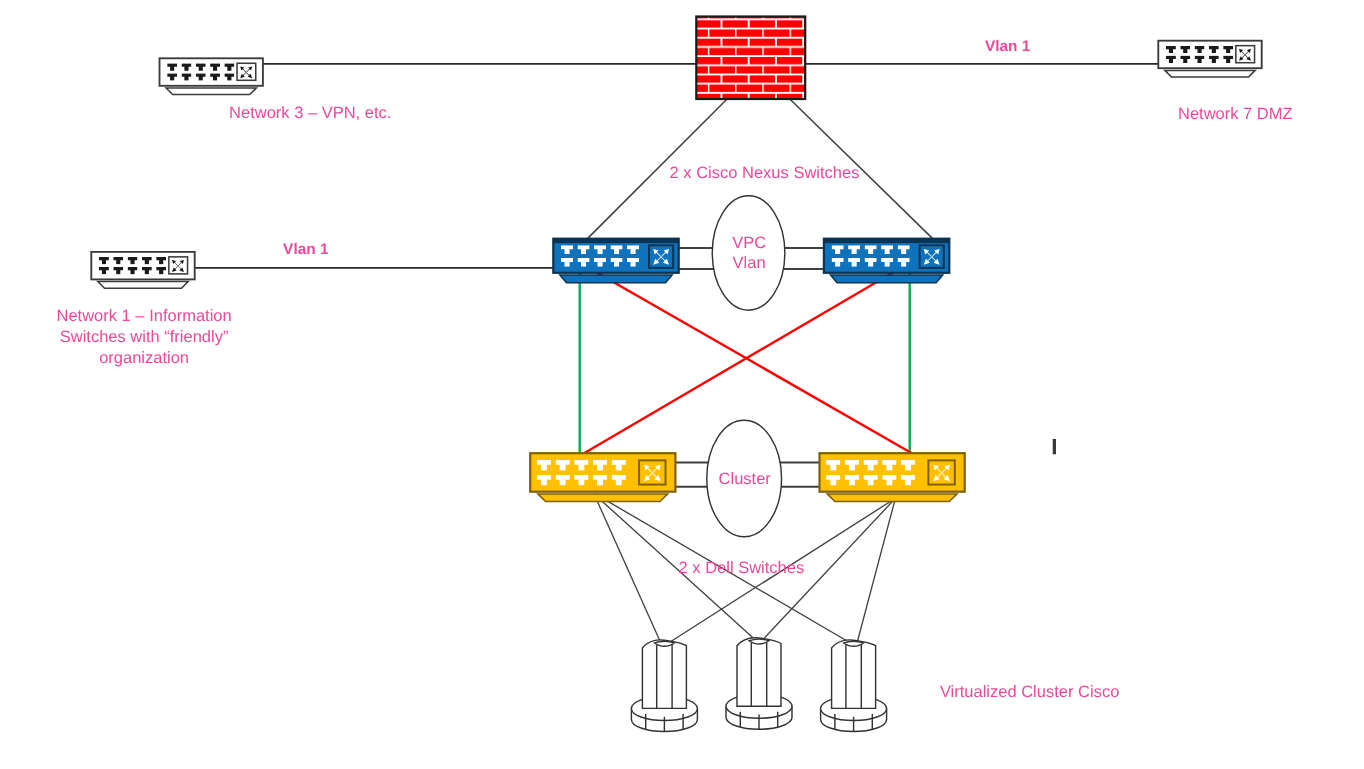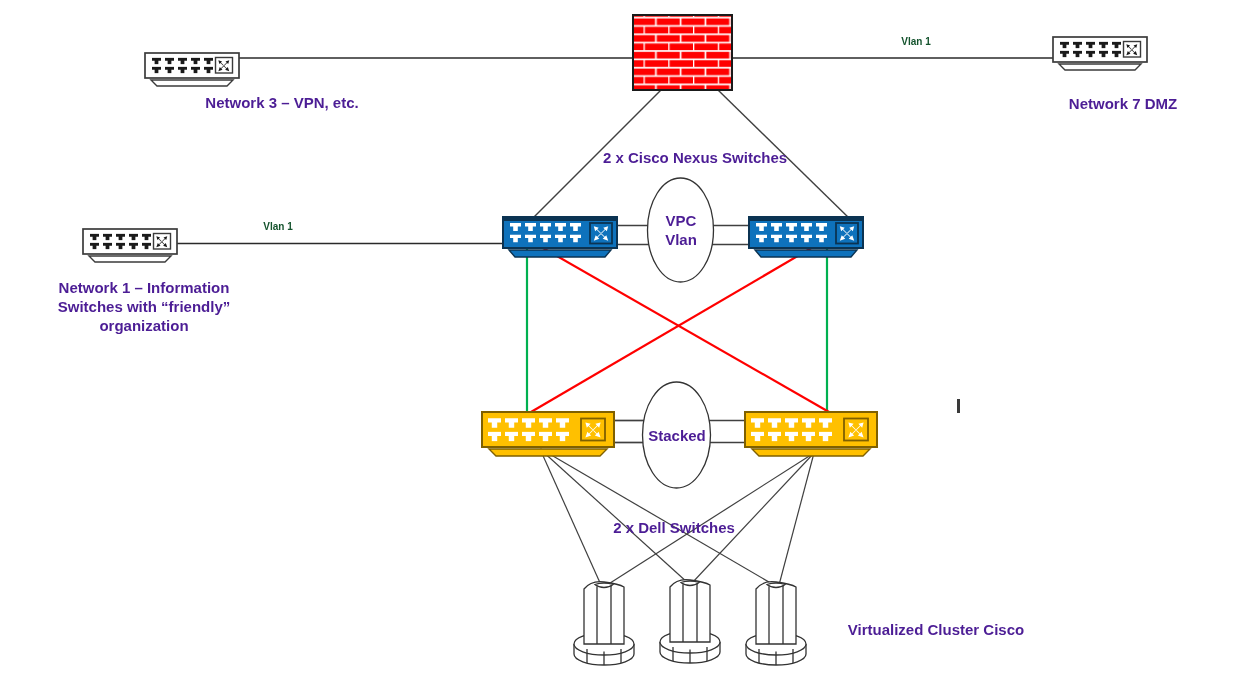--- a/index.html
+++ b/index.html
@@ -1,22 +1,22 @@
 <!DOCTYPE html>
 <html><head>
 <meta charset="utf-8">
 <style>
   html,body{margin:0;padding:0;background:#fff;}
   #canvas{position:relative;width:1240px;height:699px;background:#ffffff;overflow:hidden;
           font-family:"Liberation Sans",sans-serif;}
   #diagram-svg{position:absolute;left:0;top:0;}
-  .label{position:absolute;transform:translateX(-50%);font-size:15px;color:#4c1d95;
-         text-align:center;white-space:nowrap;line-height:19px;font-weight:bold;}
+  .label{position:absolute;transform:translateX(-50%);font-size:15px;color:#ec4899;
+         text-align:center;white-space:nowrap;line-height:19px;}
   .label span{display:block;}
-  .vlan{font-size:10px;font-weight:bold;color:#14532d;}
+  .vlan{font-size:14px;font-weight:bold;color:#ec4899;}
   .wrap{white-space:normal;}
   #stray-mark{position:absolute;left:957px;top:399px;width:3px;height:14px;background:#3a3a3a;}
 </style>
 </head>
 <body>
 
 <div id="canvas">
 
 <svg id="diagram-svg" width="1240" height="699" viewBox="0 0 1240 699">
   <defs>
@@ -164,30 +164,30 @@
   <use href="#sw-yellow" x="745" y="412"></use>
 
   <use href="#host" x="604" y="582"></use>
   <use href="#host" x="690" y="580"></use>
   <use href="#host" x="776" y="582"></use>
 </svg>
 
 <div class="label" style="left:282px;top:93px;">Network 3 – VPN, etc.</div>
 <div class="label" style="left:1123px;top:94px;">Network 7 DMZ</div>
 
-<div class="label" style="left:131px;top:278px;margin-left:13px;">
+<div class="label" style="left:131px;top:278px;">
   <span>Network 1 – Information</span>
   <span>Switches with “friendly”</span>
   <span>organization</span>
 </div>
 
 <div class="label vlan" style="left:916px;top:32px;">Vlan 1</div>
 <div class="label vlan" style="left:278px;top:217px;">Vlan 1</div>
 
 <div class="label" style="left:695px;top:148px;text-align:right;">2 x Cisco Nexus Switches</div>
 <div class="label wrap" style="left:681px;top:211px;width:48px;">VPC Vlan</div>
-<div class="label" style="left:677px;top:426px;">Stacked</div>
-<div class="label" style="left:674px;top:518px;">2 x Dell Switches</div>
+<div class="label" style="left:677px;top:426px;">Cluster</div>
+<div class="label" style="left:674px;top:507px;">2 x Dell Switches</div>
 <div class="label" style="left:936px;top:620px;">Virtualized Cluster Cisco</div>
 
 <div id="stray-mark"></div>
 
 </div>
 
 </body></html>

